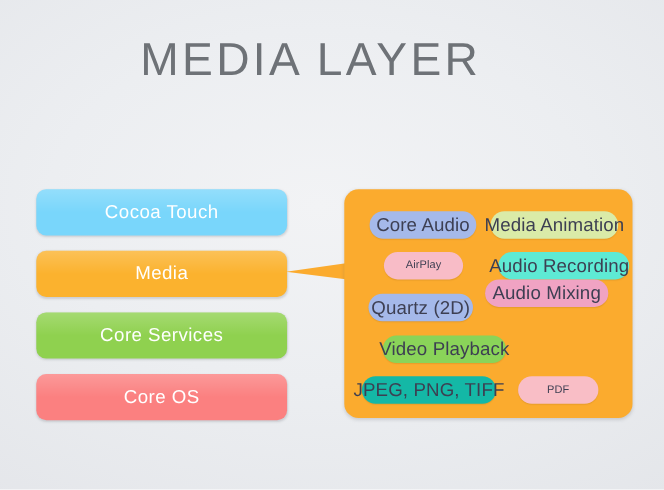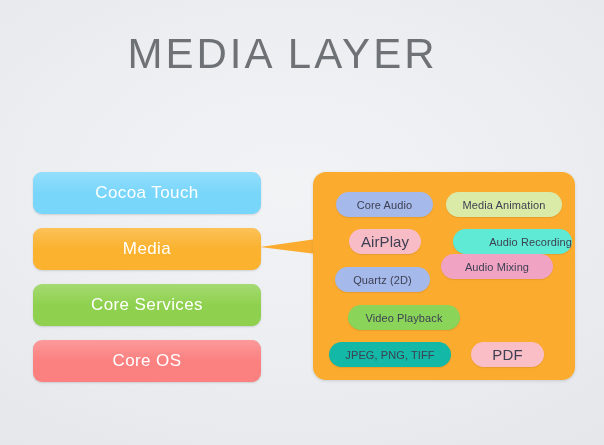--- a/index.html
+++ b/index.html
@@ -89,29 +89,29 @@
   }
 
   .tag {
     position: absolute;
     height: 25px;
     border-radius: 12.5px;
     display: flex;
     align-items: center;
     justify-content: center;
     font-family: "Liberation Sans", sans-serif;
-    font-size: 11px;
+    font-size: 17px;
     font-weight: 400;
     color: #3d3f52;
     letter-spacing: 0.1px;
     white-space: nowrap;
     box-shadow: 0 1px 1px rgba(140, 95, 20, 0.18);
   }
   .tag.big {
-    font-size: 15px;
+    font-size: 10px;
     align-items: center;
   }
 </style>
 </head>
 <body>
 
 <div id="slide">
 
   <div id="title">MEDIA LAYER</div>
 

